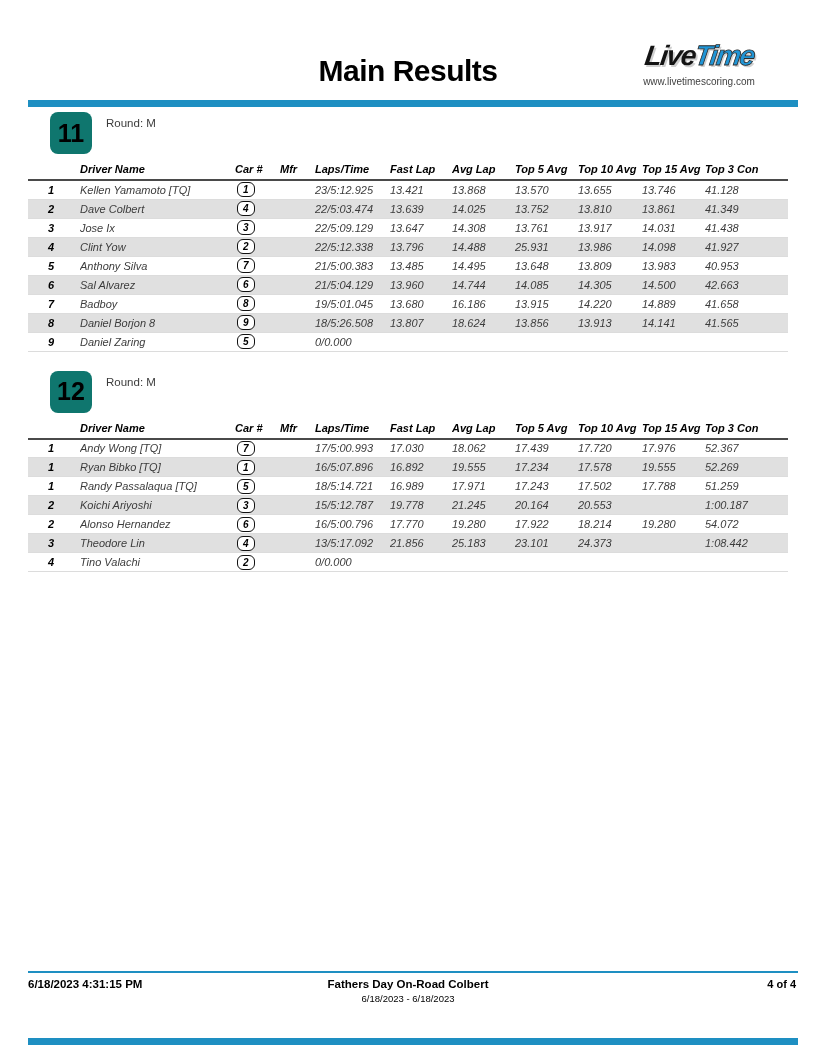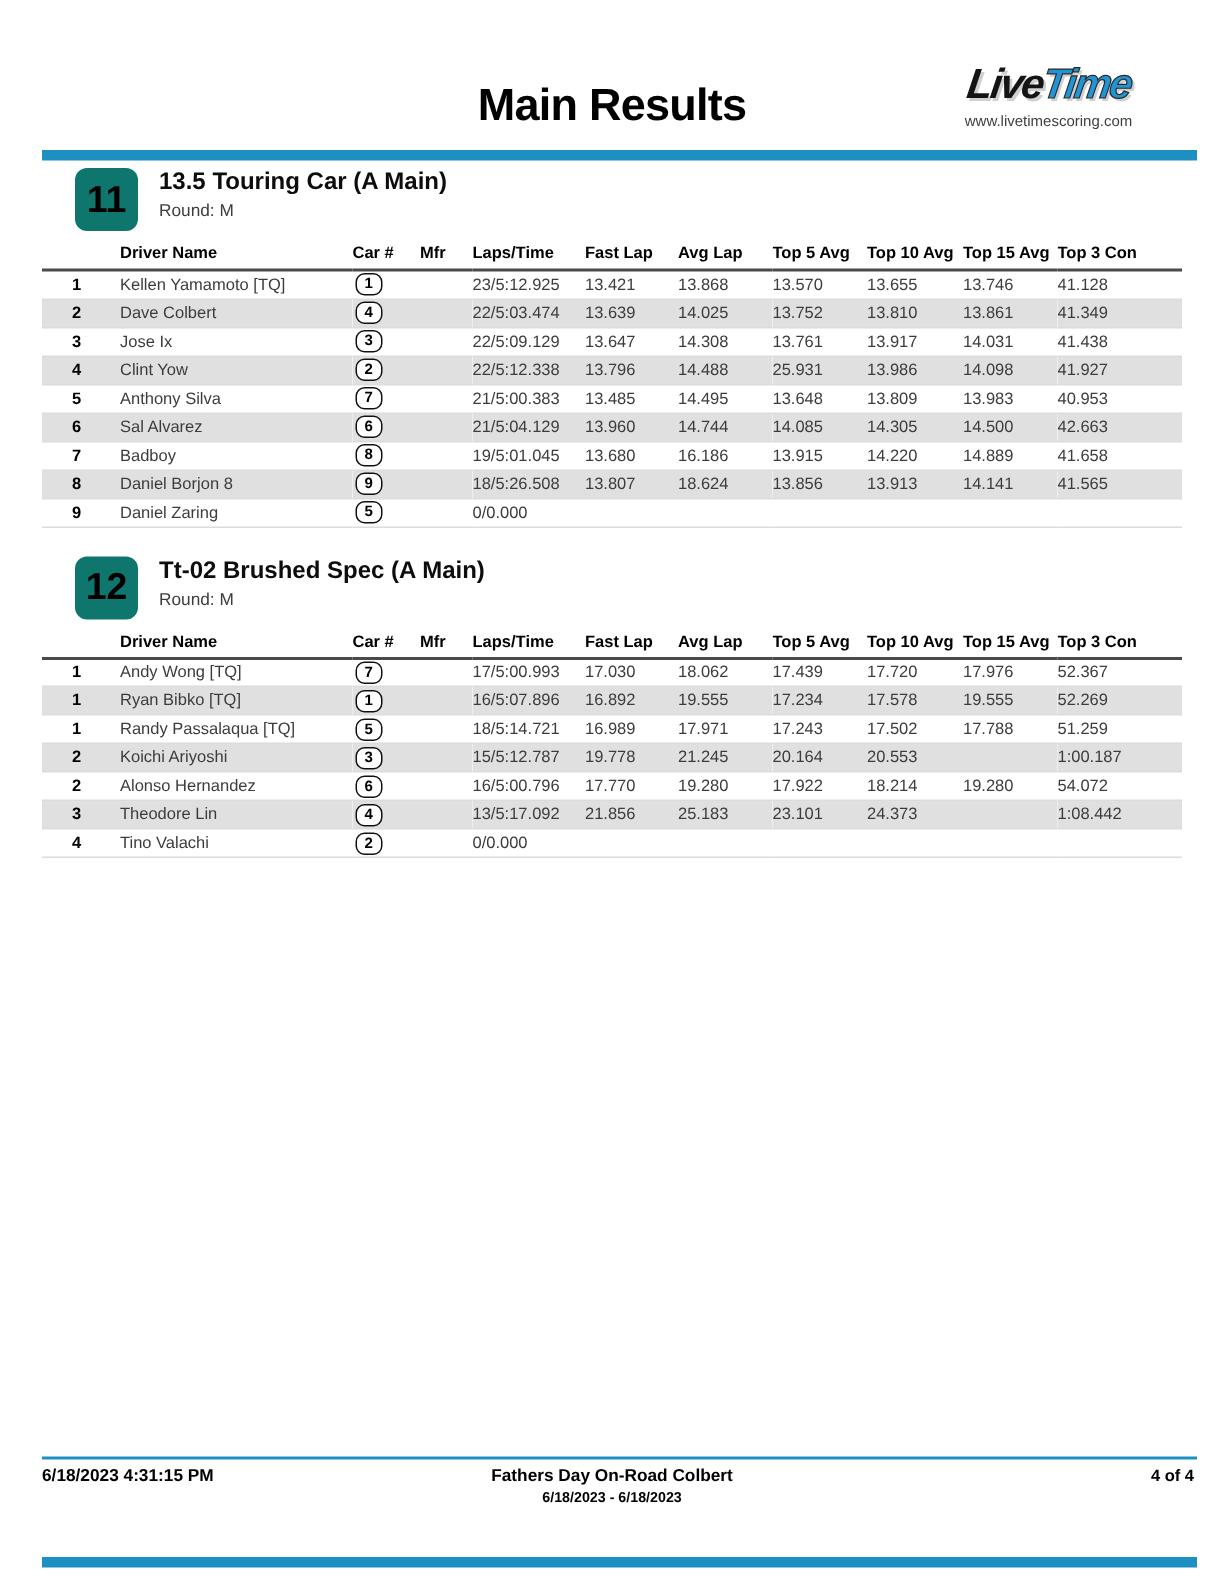--- a/index.html
+++ b/index.html
@@ -47,21 +47,21 @@
     width: 42px; height: 42px; margin-left: 22px;
     background: #0f766e; border-radius: 8px;
     color: #000; font-weight: bold; font-size: 25px;
     display: flex; align-items: center; justify-content: center;
     flex: 0 0 auto;
   }
   .section-titles { padding-top: 1px; }
   .section-title { font-size: 16px; font-weight: bold; color: #0d0d0d; }
   .section-round { font-size: 11.5px; color: #3c3c3c; margin-top: 4px; }
 
-  table { width: 760px; border-collapse: collapse; table-layout: fixed; }
+  table { width: 760px; border-collapse: collapse; table-layout: fixed; font-style: italic; }
   th {
     text-align: left; font-weight: bold; color: #000;
     font-size: 11px; padding: 2px 0 4px 0;
     border-bottom: 2px solid #4a4a4a;
     overflow: hidden; white-space: nowrap;
   }
   td {
     font-size: 11px; color: #3c3c3c;
     height: 19px; padding: 0;
     border-bottom: 1px solid #dcdcdc;
@@ -78,21 +78,21 @@
     background: #fff; color: #000;
     font-weight: bold; font-size: 10px; line-height: 13px;
     text-align: center;
   }
 
   
   .footer-line { position: absolute; top: 971px; left: 28px; right: 18px; height: 2px; background: #1e8fc2; }
   .footer-printed { position: absolute; top: 978px; left: 28px; font-size: 11.5px; font-weight: bold; color: #000; }
   .footer-center { position: absolute; top: 978px; left: 0; right: 0; text-align: center; }
   .footer-event { font-size: 11.5px; font-weight: bold; color: #000; }
-  .footer-dates { font-size: 9.5px; font-weight: bold; color: #000; margin-top: 3px; }
+  .footer-dates { font-size: 9.5px; font-weight: normal; color: #000; margin-top: 3px; }
   .footer-page { position: absolute; top: 978px; right: 20px; font-size: 11px; font-weight: bold; color: #000; }
   .bottom-bar { position: absolute; top: 1038px; left: 28px; right: 18px; height: 7px; background: #1e8fc2; }
 </style>
 </head>
 <body>
 
 <div class="page">
 
   <div class="page-title">Main Results</div>
 
@@ -102,21 +102,20 @@
   </div>
 
   <div class="top-bar"></div>
 
   <div class="content">
 
     <div class="section">
       <div class="section-head">
         <div class="badge-num">11</div>
         <div class="section-titles">
-          <div class="section-title">13.5 Touring Car (A Main)</div>
           <div class="section-round">Round: M</div>
         </div>
       </div>
       <table>
         <colgroup>
           <col style="width:52px">
             <col style="width:155px">
             <col style="width:45px">
             <col style="width:35px">
           <col style="width:75px">
@@ -261,21 +260,20 @@
               <td></td>
             </tr>
           </tbody>
       </table>
     </div>
 
     <div class="section">
       <div class="section-head">
         <div class="badge-num">12</div>
         <div class="section-titles">
-          <div class="section-title">Tt-02 Brushed Spec (A Main)</div>
           <div class="section-round">Round: M</div>
         </div>
       </div>
       <table>
         <colgroup>
           <col style="width:52px">
             <col style="width:155px">
             <col style="width:45px">
             <col style="width:35px">
           <col style="width:75px">

